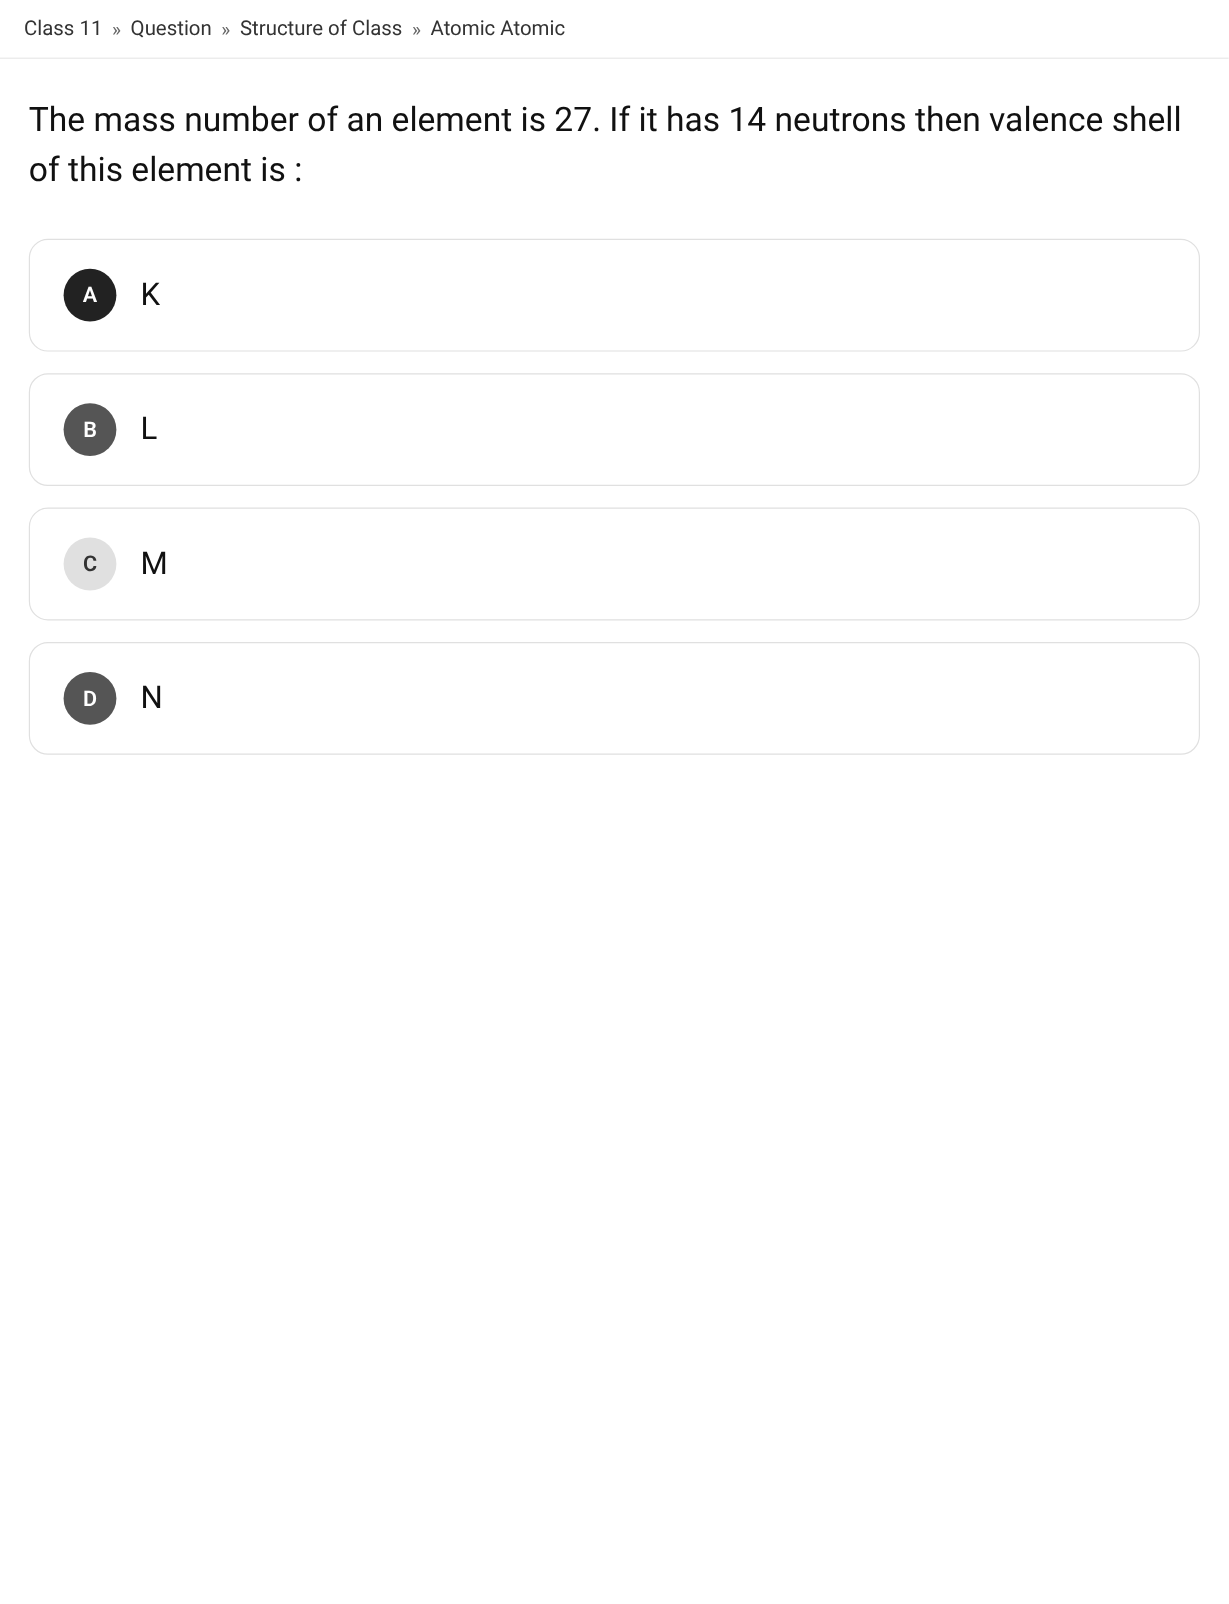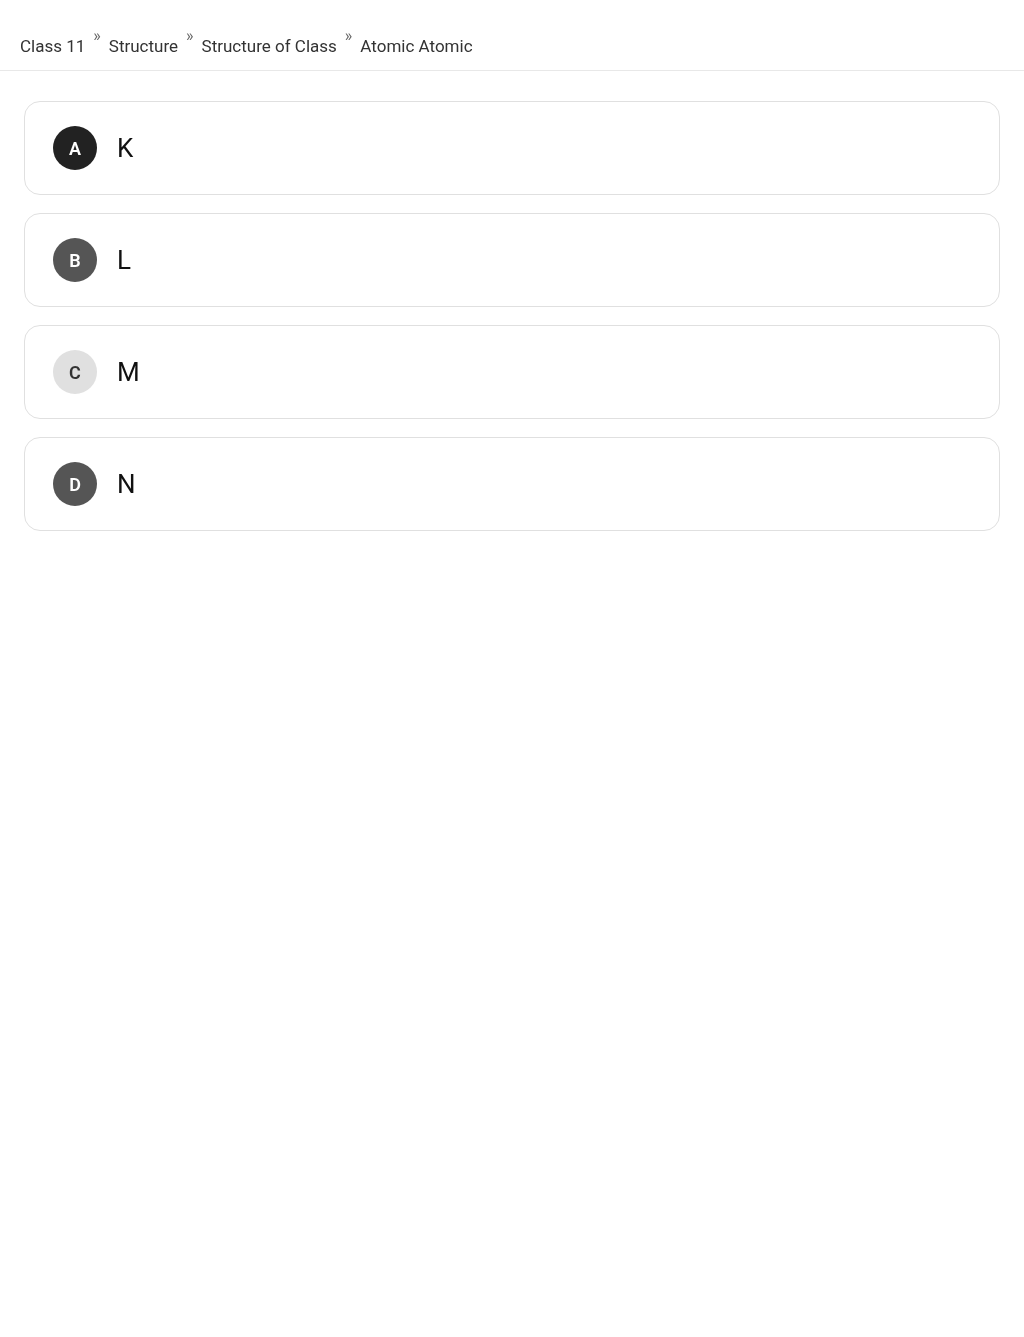--- a/index.html
+++ b/index.html
@@ -23,21 +23,20 @@
       border-bottom: 1px solid #e8e8e8;
       background: #fff;
       gap: 6px;
       flex-wrap: wrap;
     }
 
     .breadcrumb-item {
       font-size: 17px;
       color: #333;
       font-weight: 400;
-      margin-top: 22px;
     }
 
     .breadcrumb-separator {
       font-size: 16px;
       color: #666;
       margin: 0 2px;
     }
 
     .main-content {
       padding: 30px 24px 40px 24px;
@@ -126,30 +125,31 @@
       color: #111;
       font-weight: 400;
     }
   </style>
 </head>
 <body>
 
 <div class="breadcrumb-bar">
   <span class="breadcrumb-item">Class 11</span>
   <span class="breadcrumb-separator">»</span>
-  <span class="breadcrumb-item">Structure</span>
+  <span class="breadcrumb-item">Question</span>
   <span class="breadcrumb-separator">»</span>
   <span class="breadcrumb-item">Structure of Class</span>
   <span class="breadcrumb-separator">»</span>
   <span class="breadcrumb-item">Atomic Atomic</span>
 </div>
 
 <div class="main-content">
 
 
+  <p class="question-text">The mass number of an element is 27. If it has 14 neutrons then valence shell of this element is :</p>
 
   <div class="options-container">
 
     <div class="option-card">
       <div class="option-badge option-badge-a">A</div>
       <span class="option-label">K</span>
     </div>
 
     <div class="option-card">
       <div class="option-badge option-badge-b">B</div>

